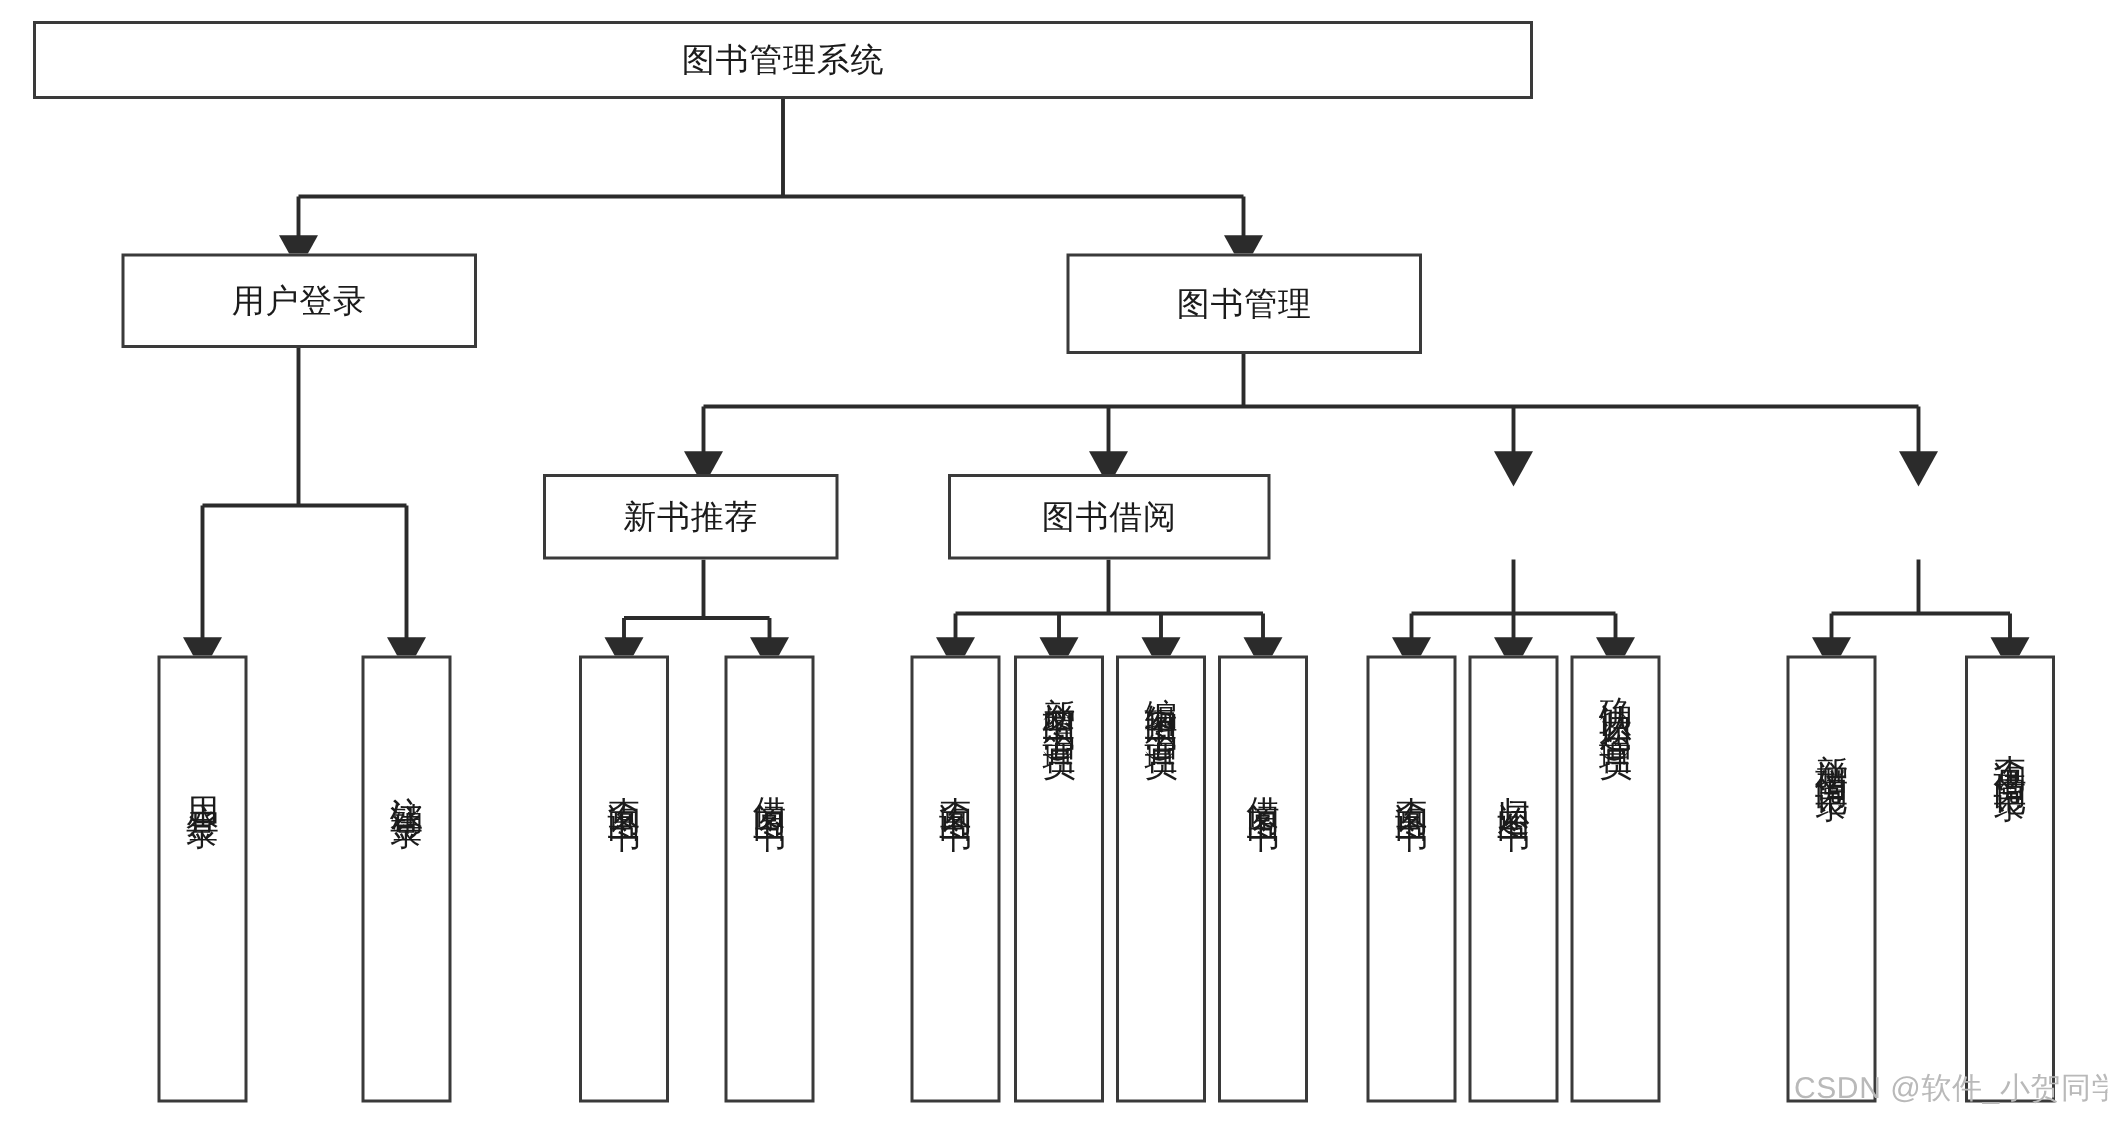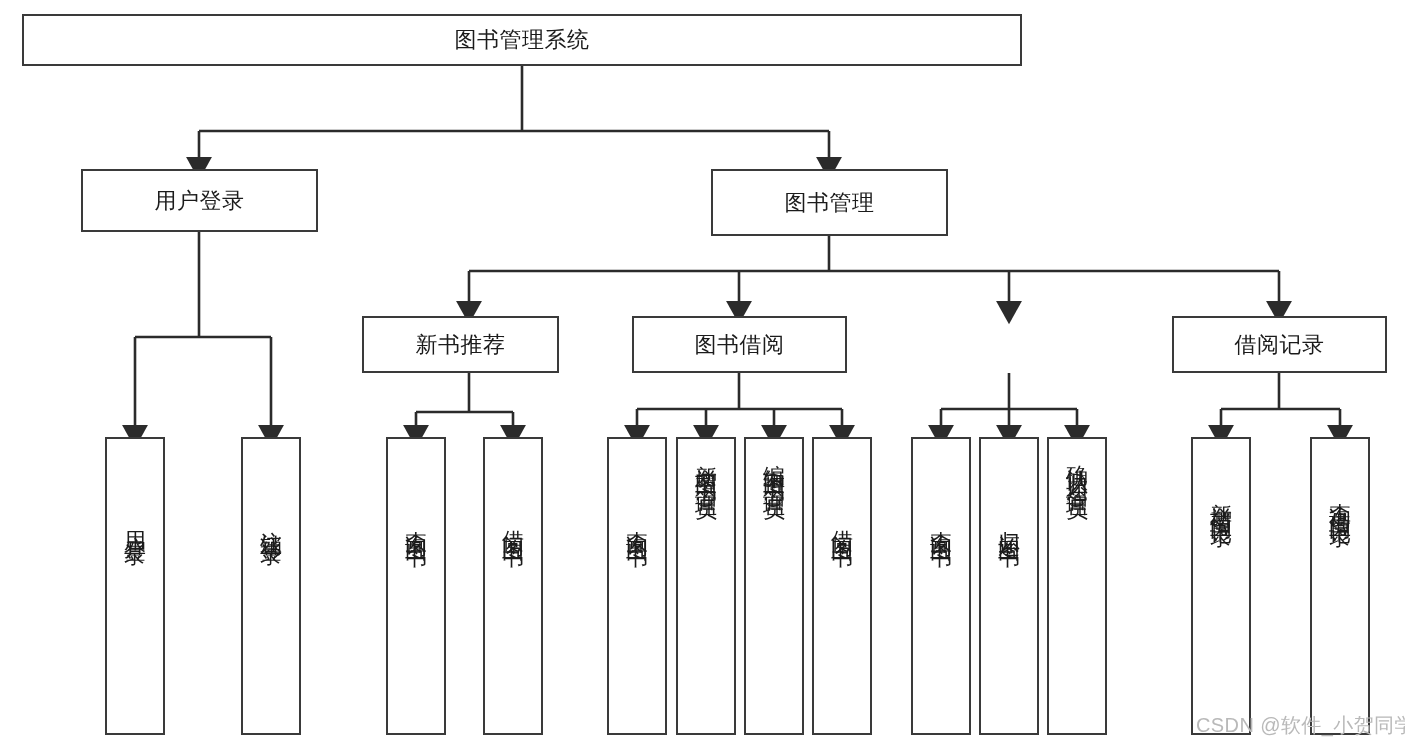--- a/index.html
+++ b/index.html
@@ -88,23 +88,20 @@
   <div class="node h" style="left:711px;top:169px;width:237px;height:67px;">
     <span class="lbl">图书管理</span>
   </div>
 
   <div class="node h" style="left:362px;top:316px;width:197px;height:57px;">
     <span class="lbl">新书推荐</span>
   </div>
   <div class="node h" style="left:632px;top:316px;width:215px;height:57px;">
     <span class="lbl">图书借阅</span>
   </div>
-  <div class="node h" style="left:1172px;top:316px;width:215px;height:57px;">
-    <span class="lbl">借阅记录</span>
-  </div>
 
   <div class="node v mid" style="left:105px;top:437px;width:60px;height:298px;">
     <span class="lbl">用户登录</span>
   </div>
   <div class="node v mid" style="left:241px;top:437px;width:60px;height:298px;">
     <span class="lbl">注销登录</span>
   </div>
 
   <div class="node v mid" style="left:386px;top:437px;width:60px;height:298px;">
     <span class="lbl">查询图书</span>

